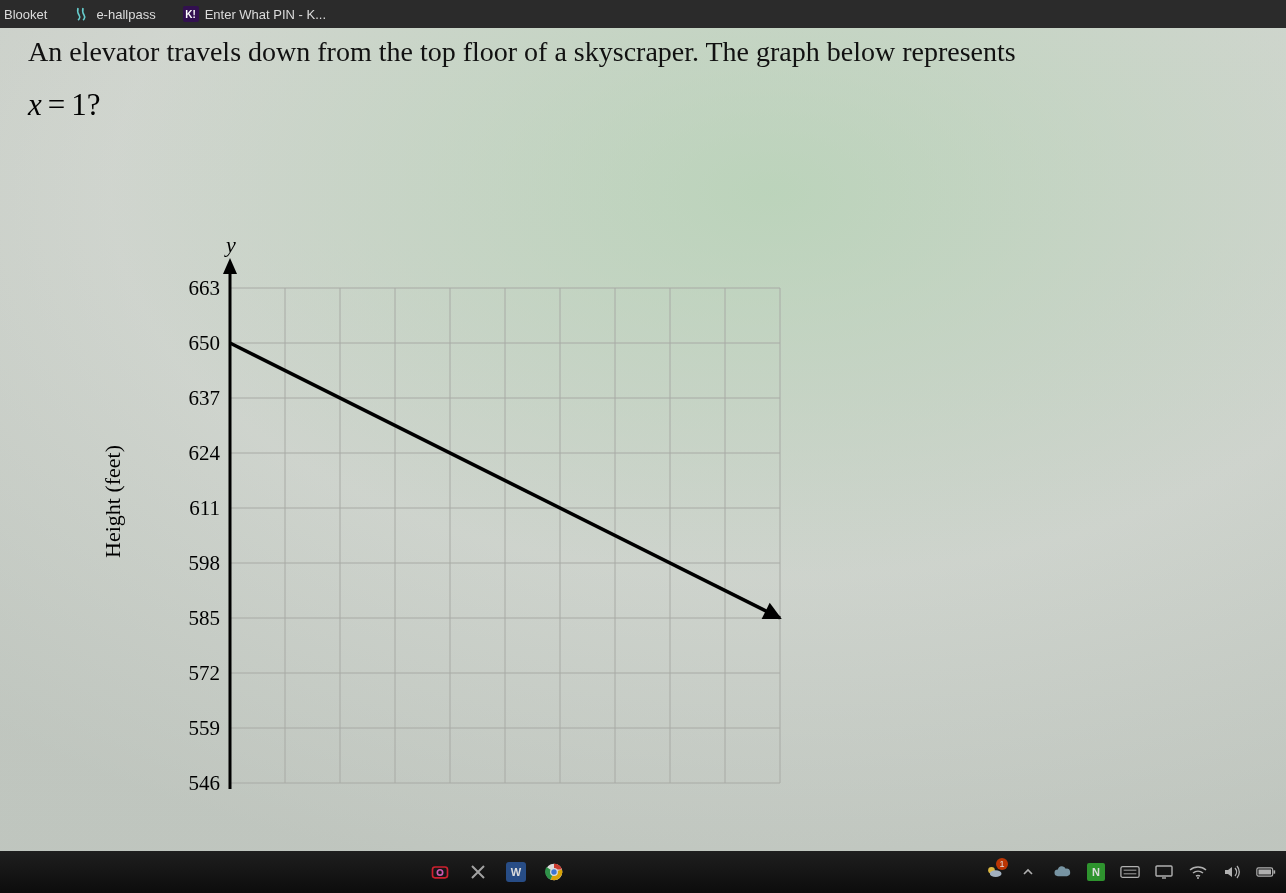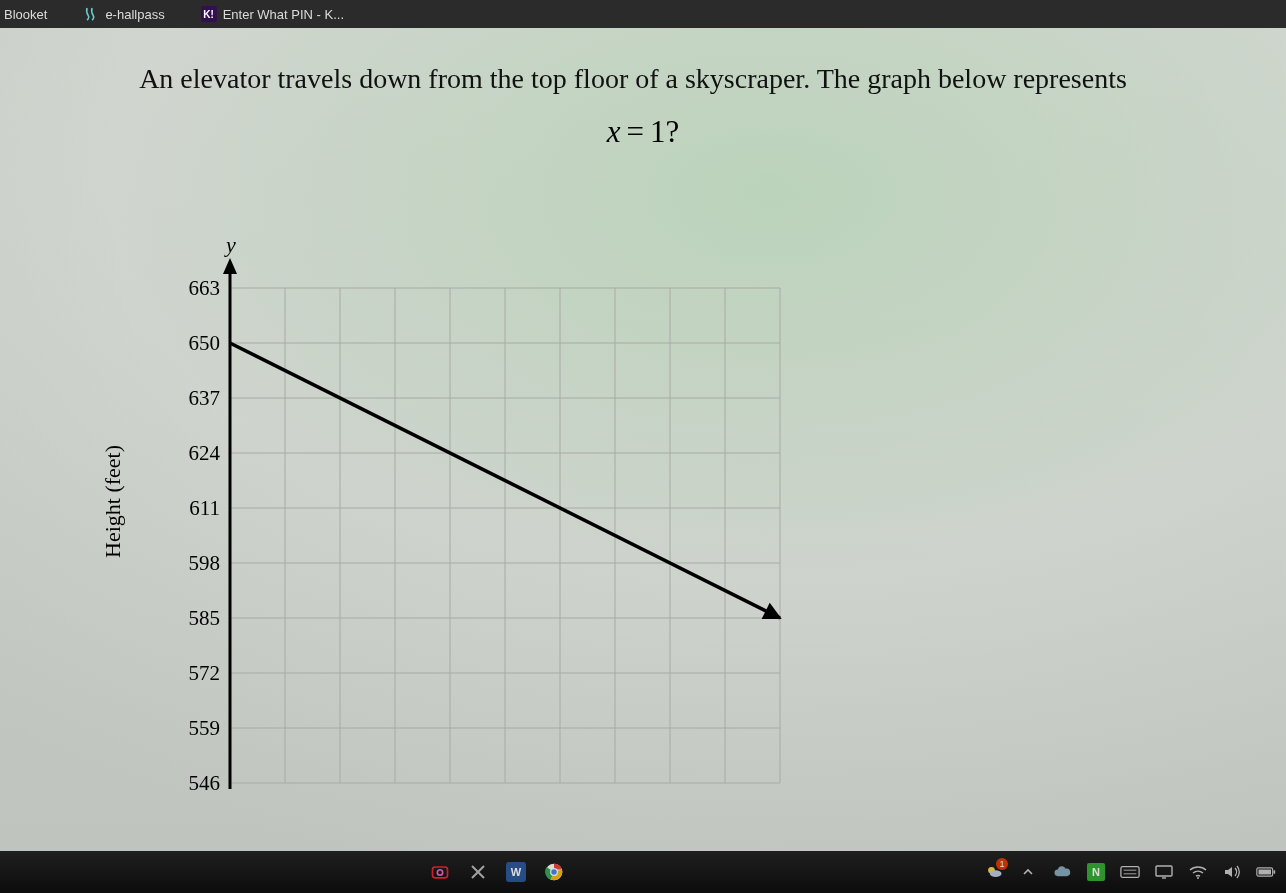--- a/index.html
+++ b/index.html
@@ -6,41 +6,40 @@
   html, body { width: 1286px; height: 893px; overflow: hidden; font-family: Georgia, 'Times New Roman', serif; }
   body { background: #d8dcd8; }
 
   
   .bookmark-bar {
     height: 28px;
     background: #2b2b2b;
     display: flex;
     align-items: center;
     padding: 0 4px;
-    gap: 36px;
+    gap: 27px;
     color: #dcdcdc;
     font-family: Arial, sans-serif;
     font-size: 13px;
   }
   .bookmark-item { display: flex; align-items: center; gap: 6px; cursor: pointer; }
   .bm-icon { width: 16px; height: 16px; display: inline-block; }
   .bm-kahoot { background:#321050; color:#fff; font-weight:bold; font-size:10px; display:flex; align-items:center; justify-content:center; border-radius:2px;}
   .bm-ehall { position:relative; }
   .bm-ehall svg { display:block; }
 
   
   .content {
     position: relative;
     width: 100%;
     height: calc(100% - 28px - 42px);
-    padding: 31px 28px 0 28px;
+    padding: 4px 28px 0 28px;
     background:
       radial-gradient(ellipse 1200px 700px at 60% 20%, rgba(170,210,170,0.55), rgba(200,210,200,0.15) 55%, rgba(150,160,150,0.25) 100%),
       linear-gradient(180deg, #d2d6d0 0%, #cdd2cc 100%);
-    text-align: center;
   }
 
   .question {
     font-size: 28px;
     line-height: 1.45;
     color: #111;
     font-family: Georgia, 'Times New Roman', serif;
     max-width: 1210px;
   }
   .equation {

